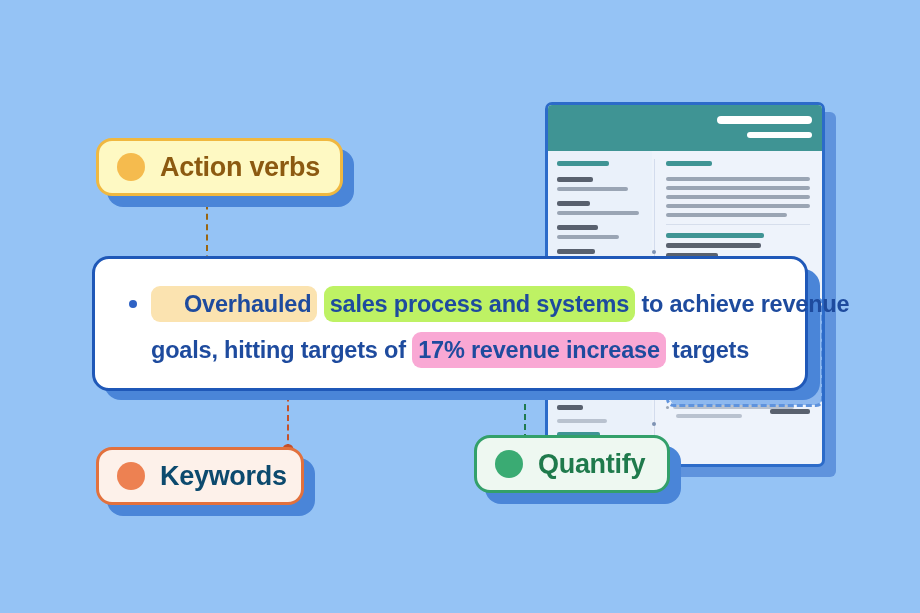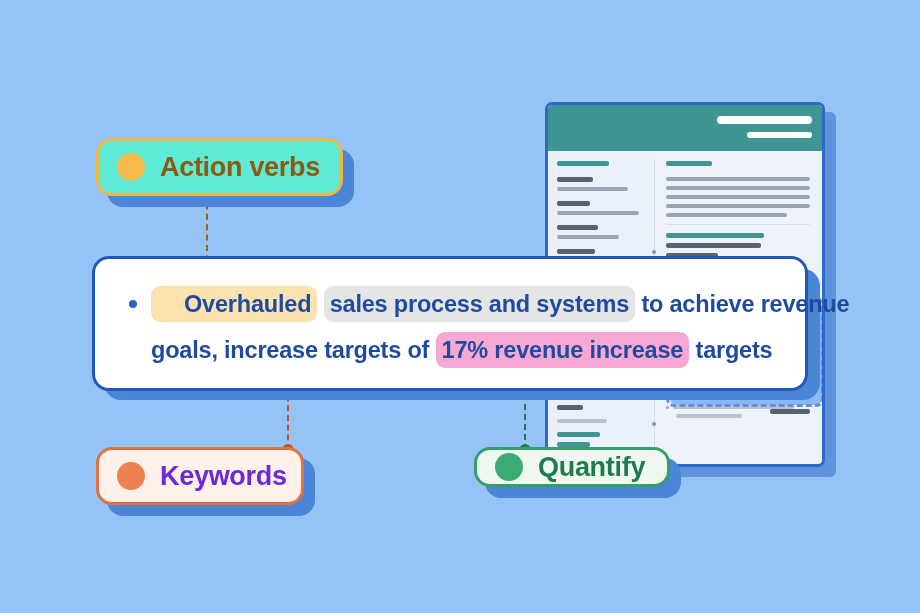--- a/index.html
+++ b/index.html
@@ -117,21 +117,21 @@
   .bullet-dot {
     display: inline-block;
     width: 8px; height: 8px;
     border-radius: 50%;
     background: #2f62c4;
     vertical-align: middle;
     margin: 0 14px 4px 8px;
   }
   .hl { border-radius: 9px; padding: 5px 6px; }
   .hl-yellow { background: #fbe3b0; padding-left: 33px; }
-  .hl-peach  { background: #e5e5e5; }
+  .hl-peach  { background: #bef264; }
   .hl-mint   { background: #f9a8d4; }
 
   
   .conn { position: absolute; }
   .conn .line {
     position: absolute; left: 50%; top: 0; bottom: 0;
     width: 0; transform: translateX(-50%);
     border-left: 2.5px dashed currentColor;
   }
   .conn .nub {
@@ -160,27 +160,27 @@
     border: 3px solid;
   }
   .pill .swatch {
     width: 28px; height: 28px; border-radius: 50%; flex: none;
   }
   .pill .plabel {
     font-size: 27px; font-weight: bold; letter-spacing: -0.3px;
     white-space: nowrap;
   }
 
-  .pill.amber { background: #5eead4; border-color: #f0b840; }
+  .pill.amber { background: #fef9c3; border-color: #f0b840; }
   .pill.amber .swatch { background: #f5bb4e; }
   .pill.amber .plabel { color: #8c5a11; }
 
   .pill.orange { background: #fdf1ea; border-color: #e2713d; }
   .pill.orange .swatch { background: #ed8152; }
-  .pill.orange .plabel { color: #6d28d9; }
+  .pill.orange .plabel { color: #0c4a6e; }
 
   .pill.green { background: #eef8f1; border-color: #33a06a; }
   .pill.green .swatch { background: #3aab73; }
   .pill.green .plabel { color: #1f7a4c; }
 </style>
 </head>
 <body>
 
 <div id="stage">
 
@@ -282,41 +282,41 @@
     <div class="nub top"></div>
     <div class="nub bot"></div>
   </div>
 
   <div class="card-shadow"></div>
   <div class="card">
     <div class="card-text">
       <span class="bullet-dot"></span><span class="hl hl-yellow">Overhauled</span> <span class="hl hl-peach">sales process and systems</span> <span>to achieve revenue</span>
     </div>
     <div class="card-text" style="padding-left:30px;">
-      <span>goals, increase targets of</span> <span class="hl hl-mint">17% revenue increase</span> <span>targets</span>
+      <span>goals, hitting targets of</span> <span class="hl hl-mint">17% revenue increase</span> <span>targets</span>
     </div>
   </div>
 
   <div class="pill-wrap" style="left:96px; top:138px; width:247px; height:58px;">
     <div class="pill-shadow"></div>
     <div class="pill amber">
       <div class="swatch"></div>
       <div class="plabel">Action verbs</div>
     </div>
   </div>
 
   <div class="pill-wrap" style="left:96px; top:447px; width:208px; height:58px;">
     <div class="pill-shadow"></div>
     <div class="pill orange">
       <div class="swatch"></div>
       <div class="plabel">Keywords</div>
     </div>
   </div>
 
-  <div class="pill-wrap" style="left:474px; top:447px; width:196px; height:40px;border-radius:6px;">
+  <div class="pill-wrap" style="left:474px; top:435px; width:196px; height:58px;border-radius:6px;">
     <div class="pill-shadow"></div>
     <div class="pill green">
       <div class="swatch"></div>
       <div class="plabel">Quantify</div>
     </div>
   </div>
 
 </div>
 
 </body></html>

